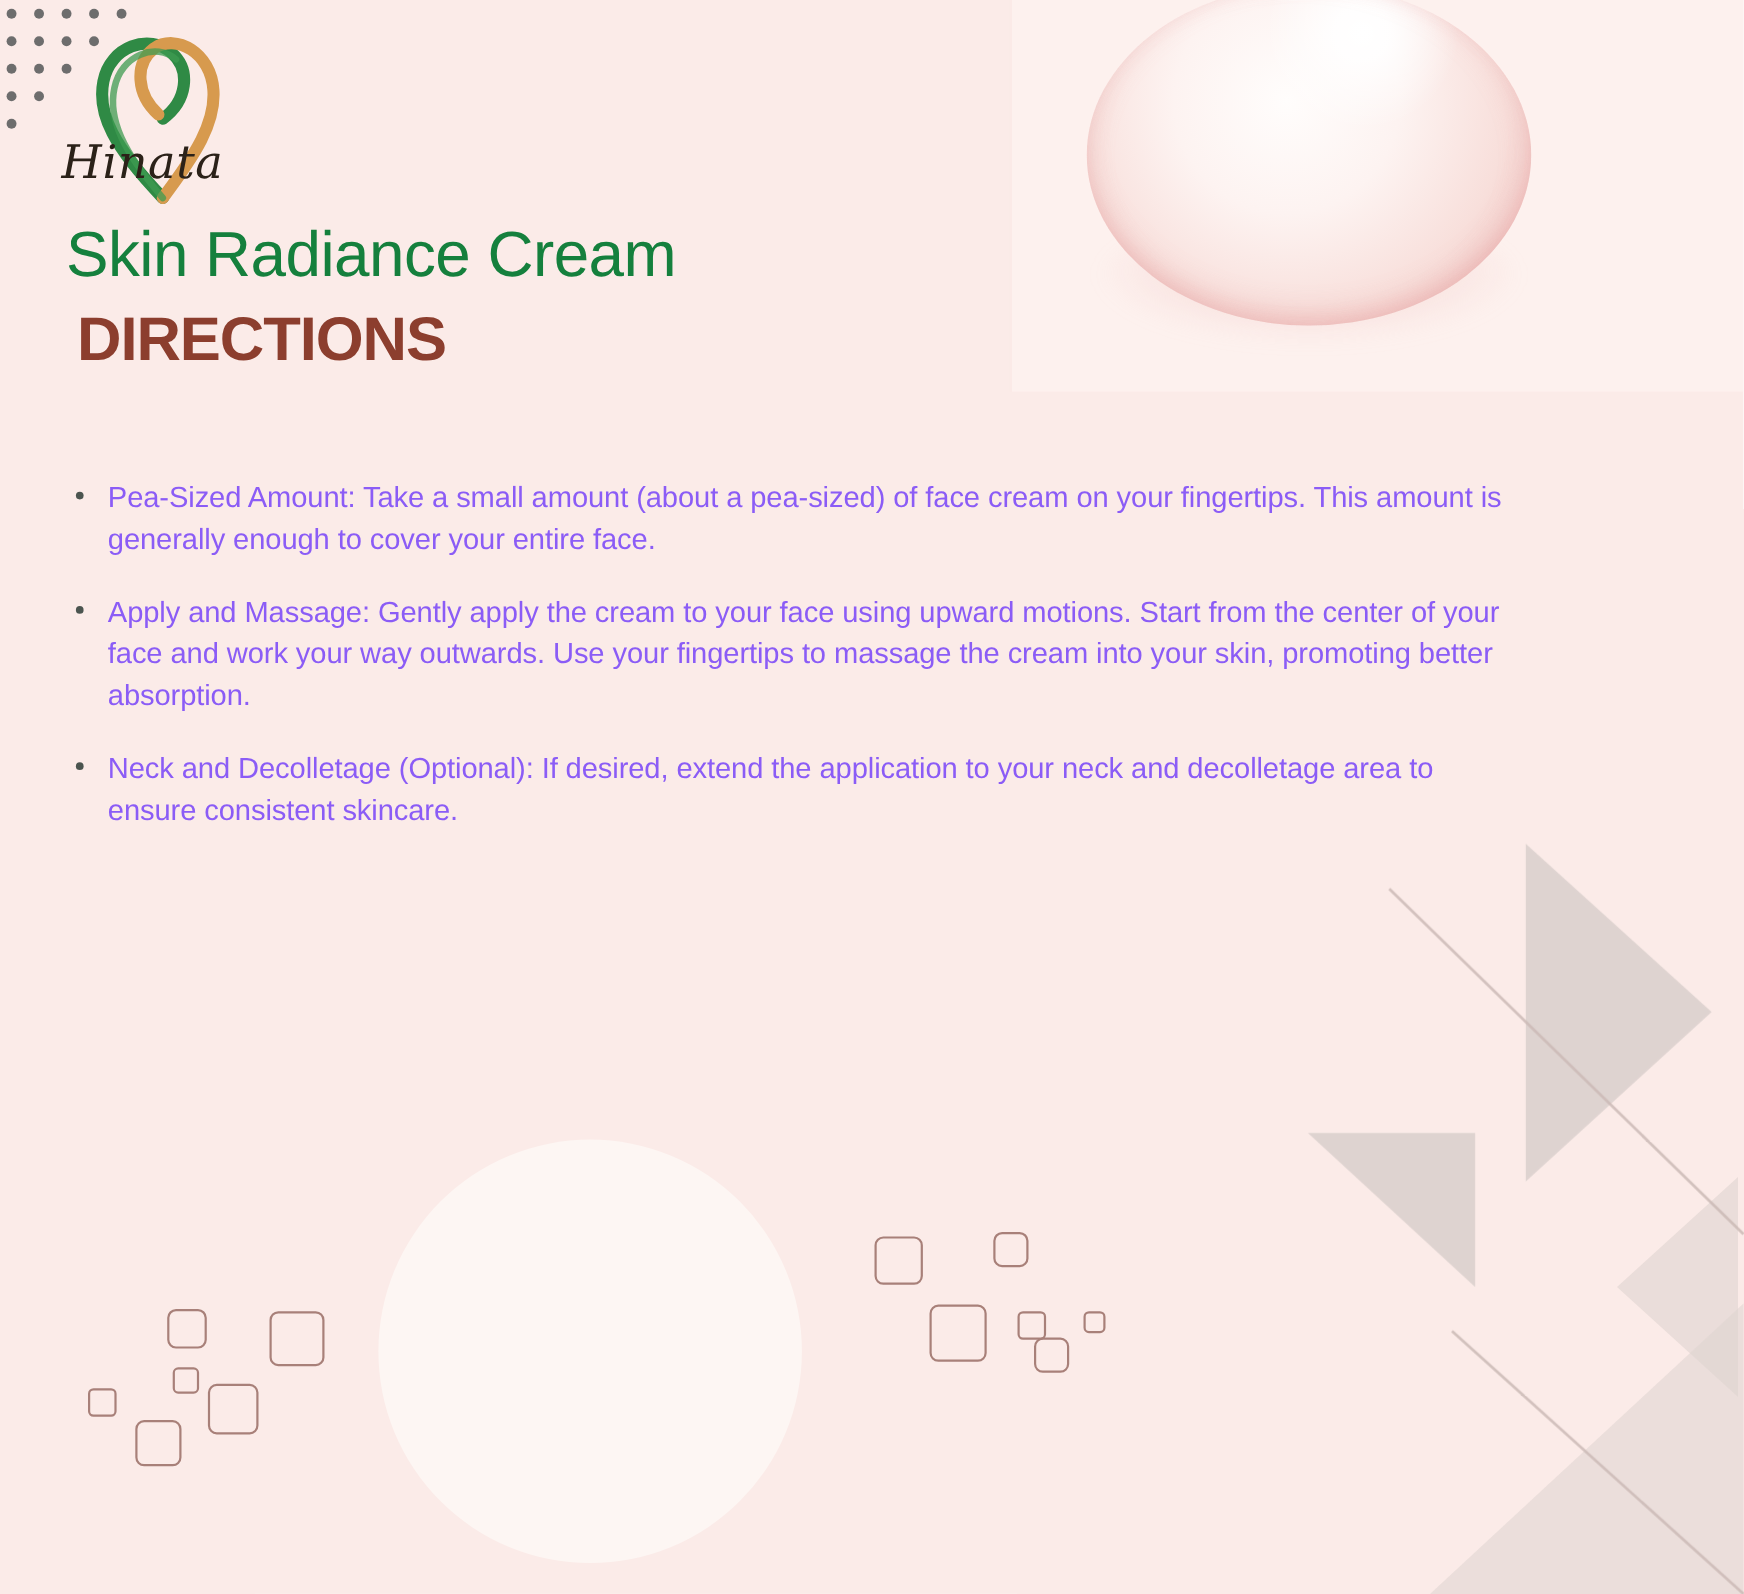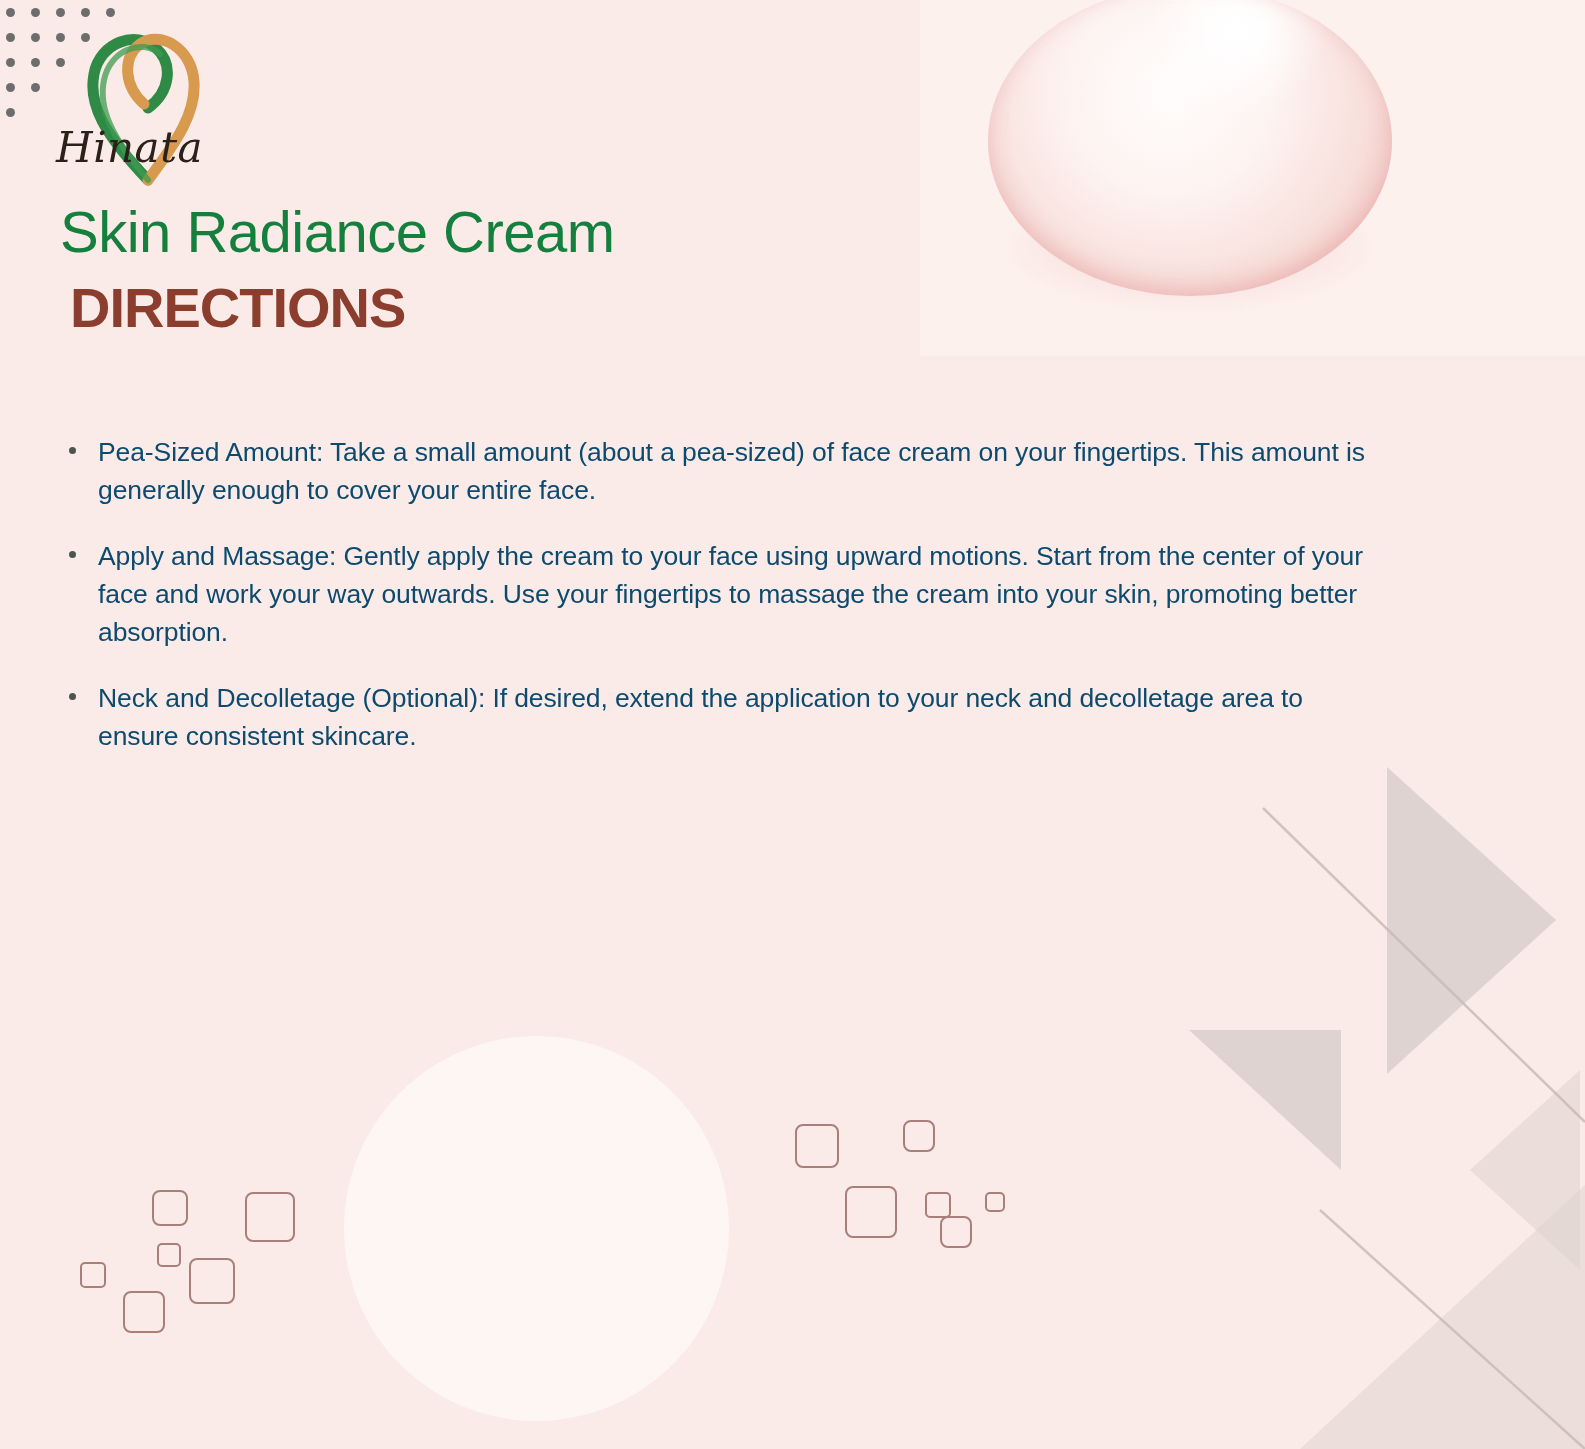--- a/index.html
+++ b/index.html
@@ -90,21 +90,21 @@
   .list{ position:absolute; left:60px; top:434px; width:1330px; }
   .item{ position:relative; padding-left:38px; margin-bottom:29px; }
   .item .bullet{
     position:absolute; left:9px; top:13px;
     width:7px; height:7px; border-radius:50%;
     background:#4b544f;
   }
   .item .txt{
     font-size:26.5px;
     line-height:1.42;
-    color:#0c4a6e;
+    color:#8b5cf6;
     letter-spacing:-.1px;
   }
 
   
   .deco{ position:absolute; inset:0; pointer-events:none; }
 
   
   .illus{
     position:absolute;
     left:344px; top:1036px;

